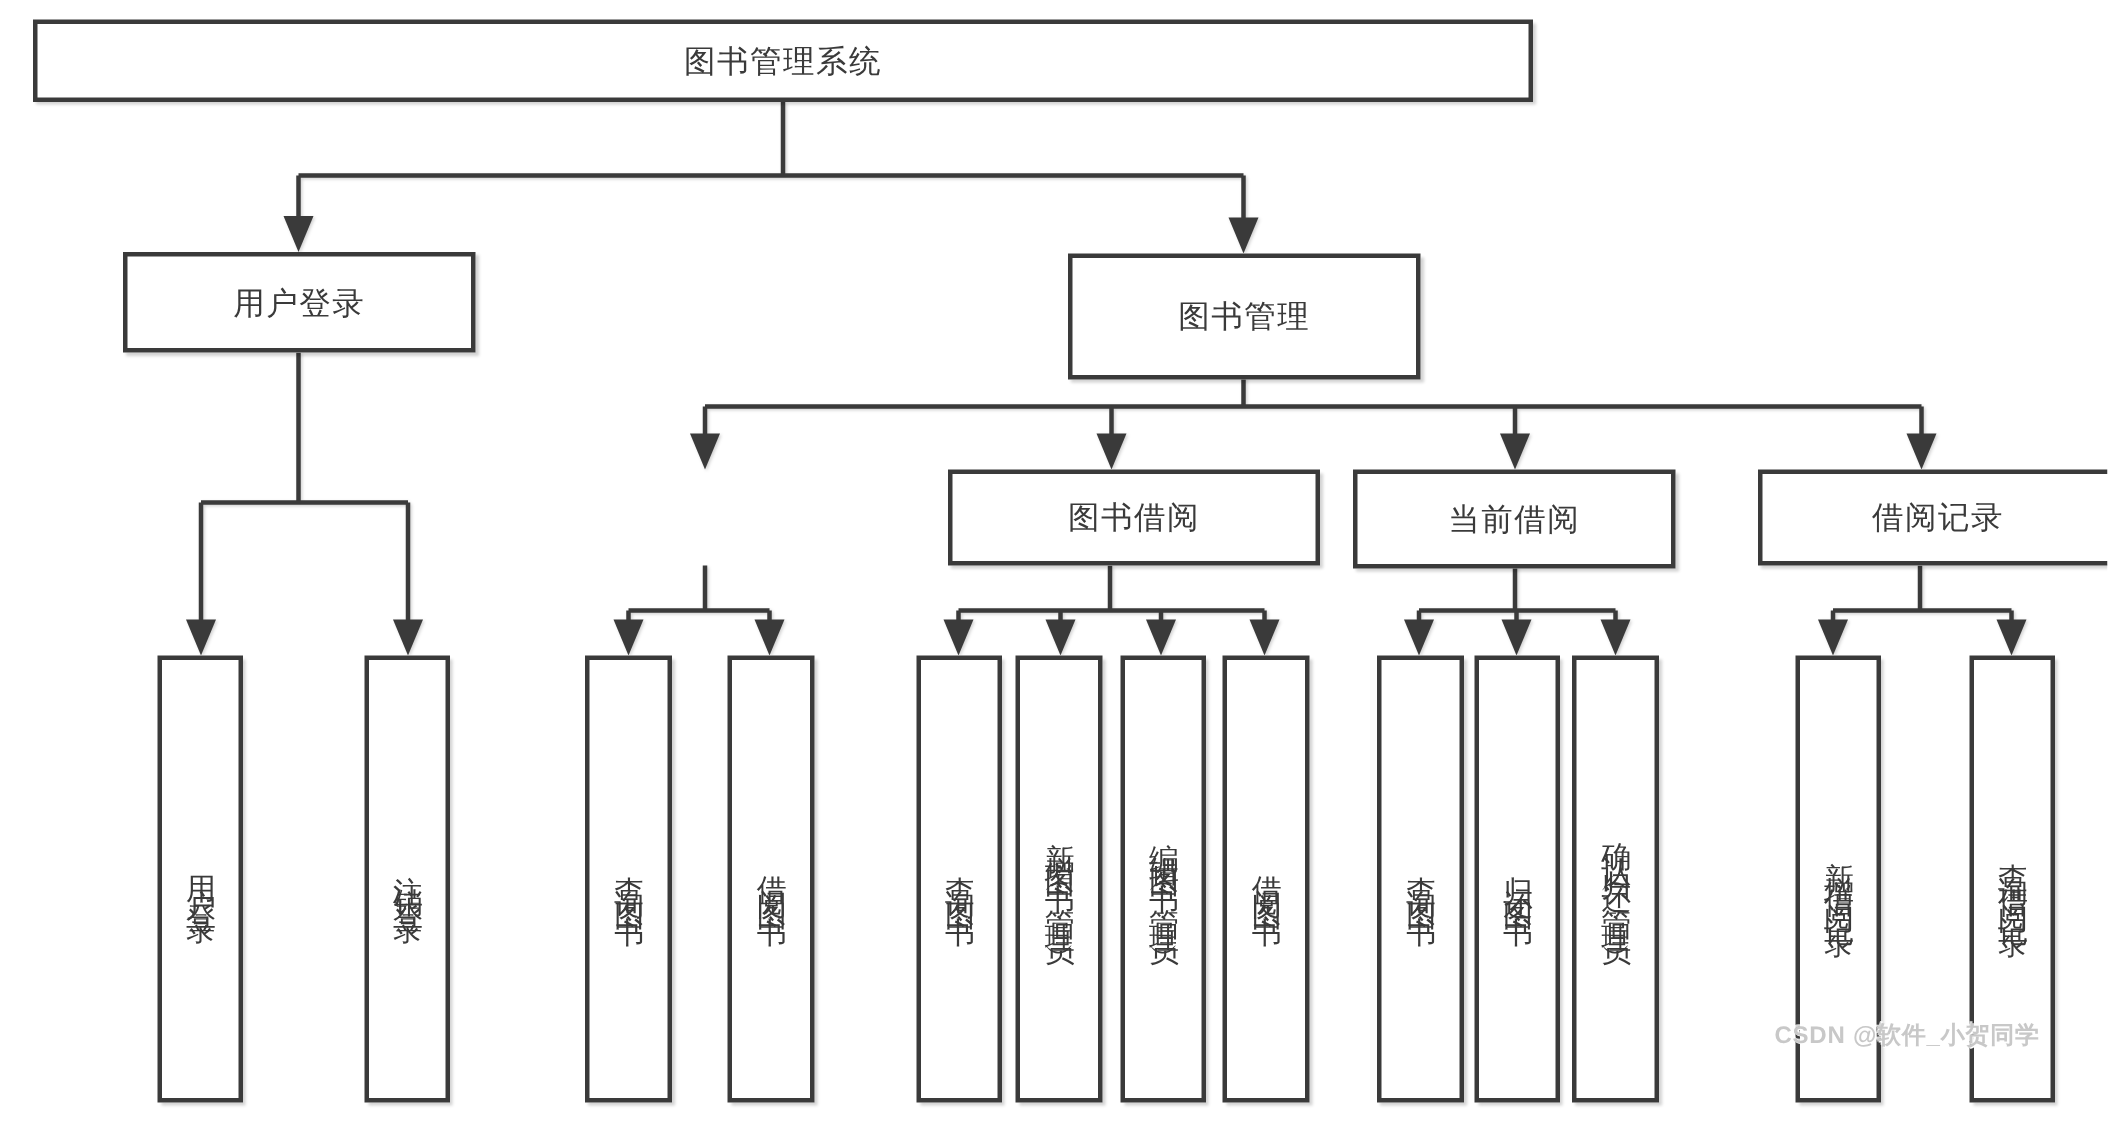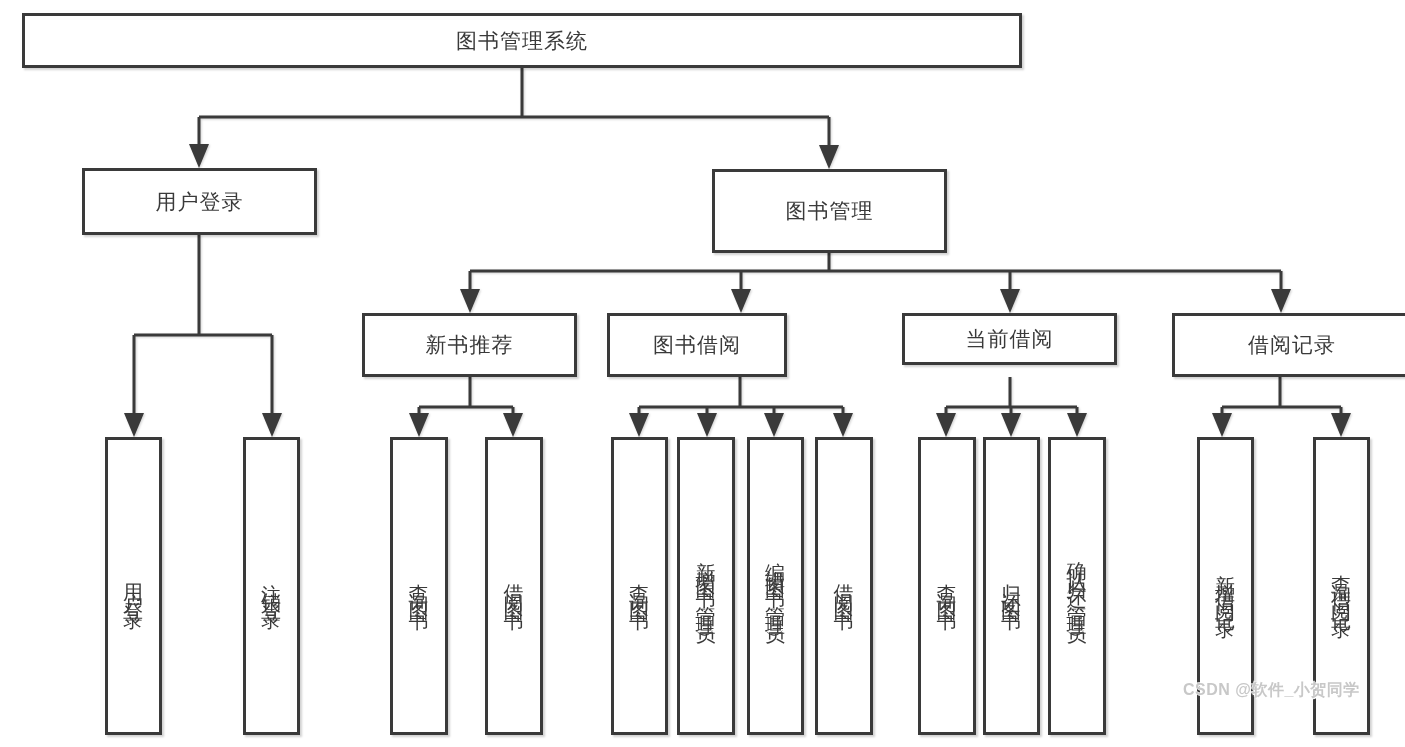--- a/index.html
+++ b/index.html
@@ -100,27 +100,24 @@
     <span>图书管理系统</span>
   </div>
 
   <div class="box h" style="left:82px;top:168px;width:235px;height:67px">
     <span>用户登录</span>
   </div>
   <div class="box h" style="left:712px;top:169px;width:235px;height:84px">
     <span>图书管理</span>
   </div>
 
-  <div class="box h" style="left:362px;top:313px;width:215px;height:64px">
-    <span>新书推荐</span>
-  </div>
-  <div class="box h" style="left:607px;top:313px;width:180px;height:64px">
+  <div class="box h" style="left:632px;top:313px;width:248px;height:64px">
     <span>图书借阅</span>
   </div>
-  <div class="box h" style="left:902px;top:313px;width:215px;height:52px">
+  <div class="box h" style="left:902px;top:313px;width:215px;height:66px">
     <span>当前借阅</span>
   </div>
   <div class="box h" style="left:1172px;top:313px;width:240px;height:64px">
     <span>借阅记录</span>
   </div>
 
   <div class="box v" style="left:105px;top:437px;width:57px;height:298px">
     <span>用户登录</span>
   </div>
   <div class="box v" style="left:243px;top:437px;width:57px;height:298px">

